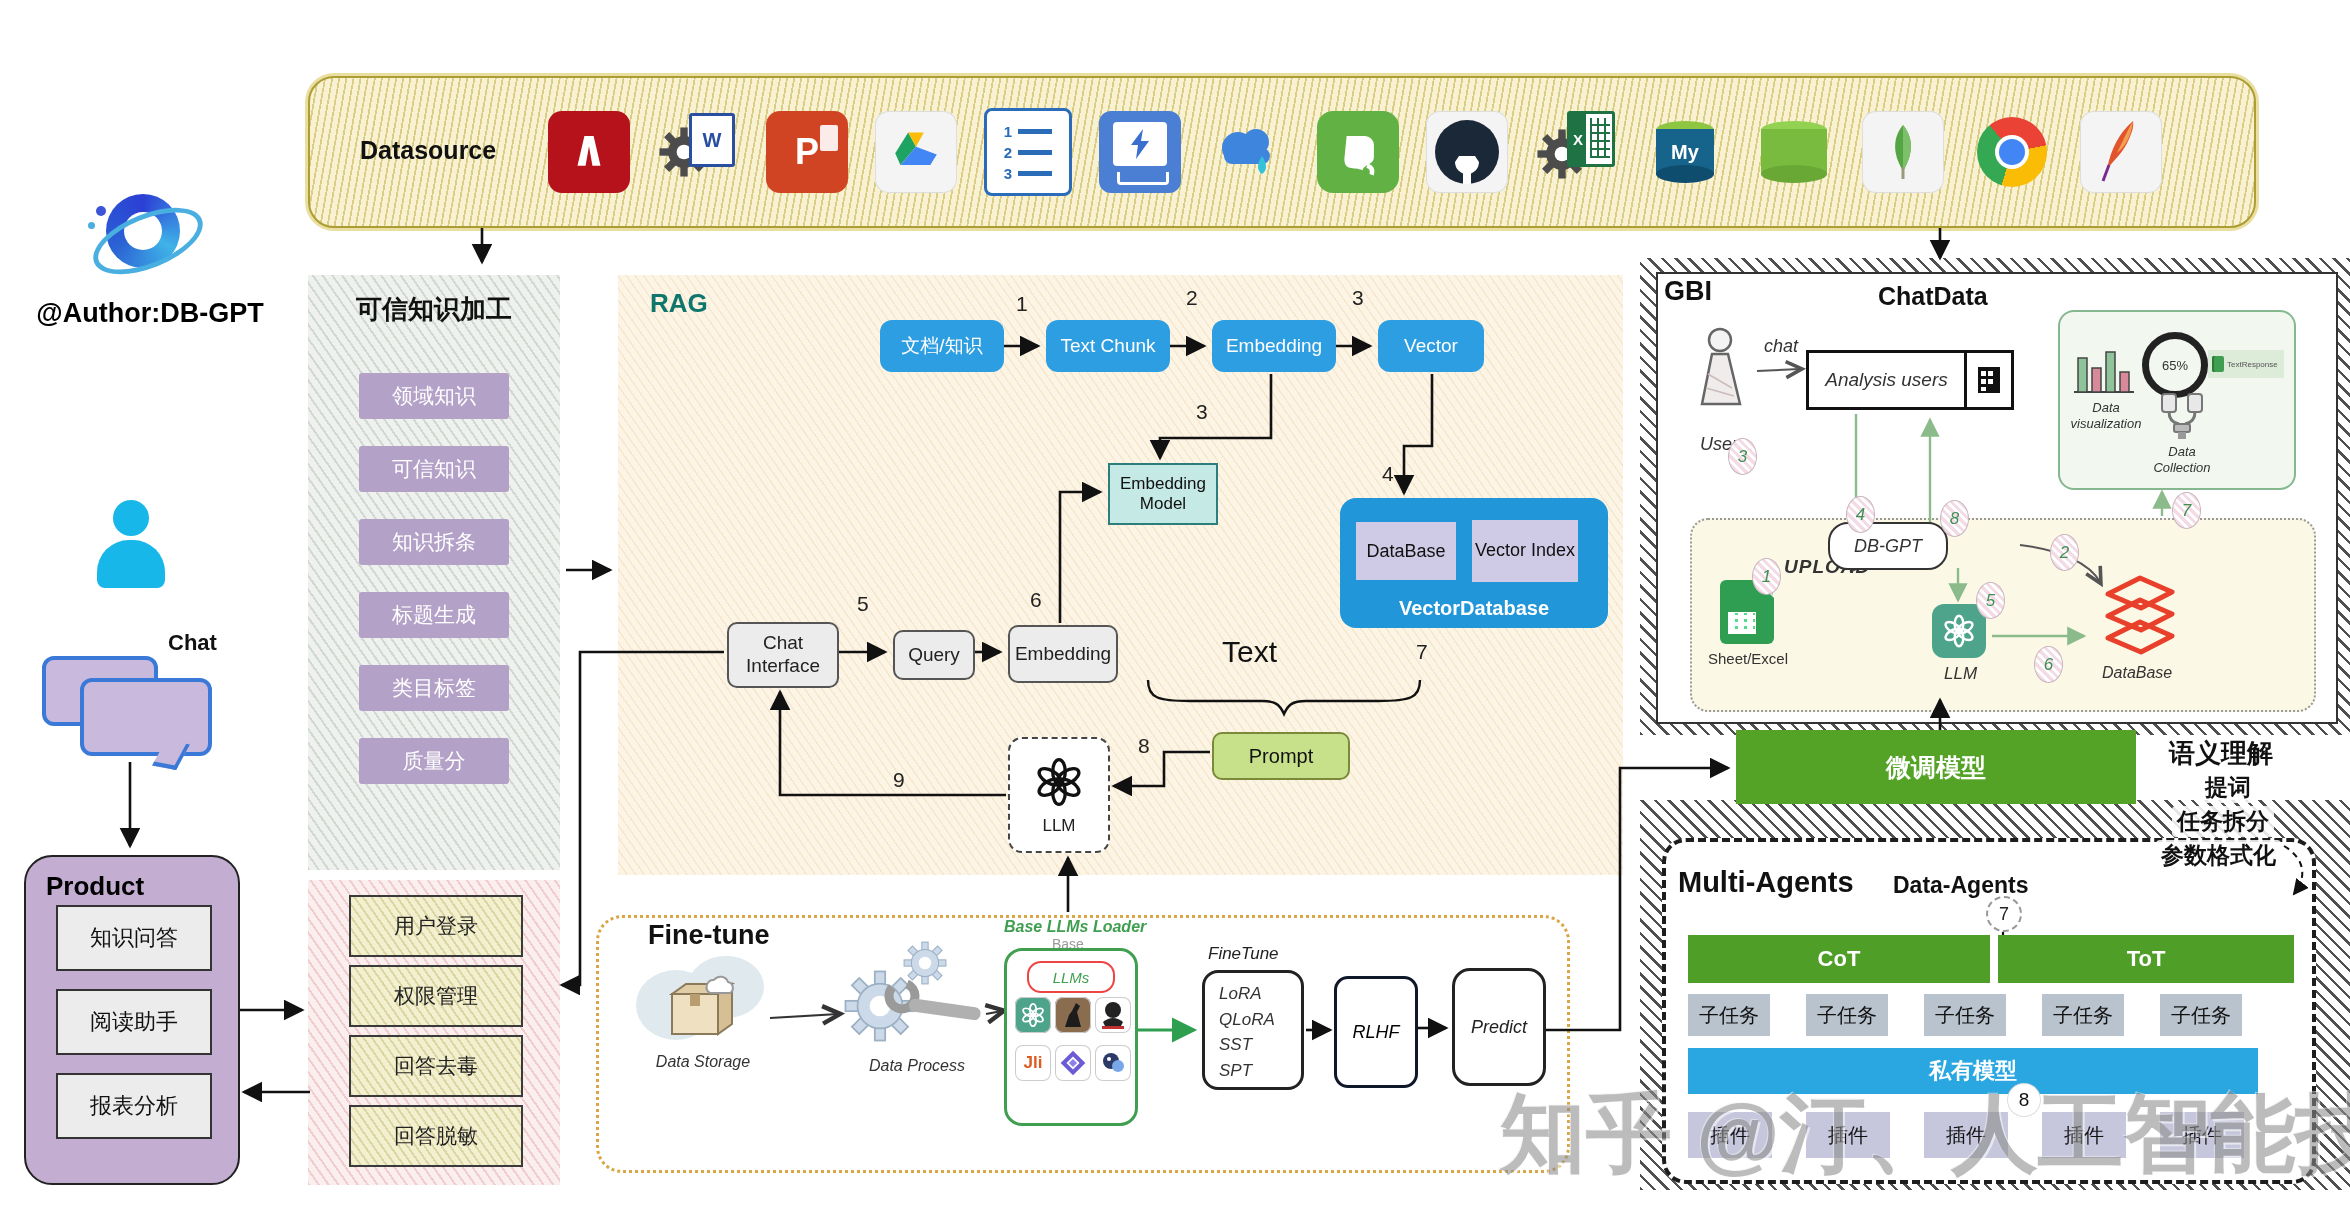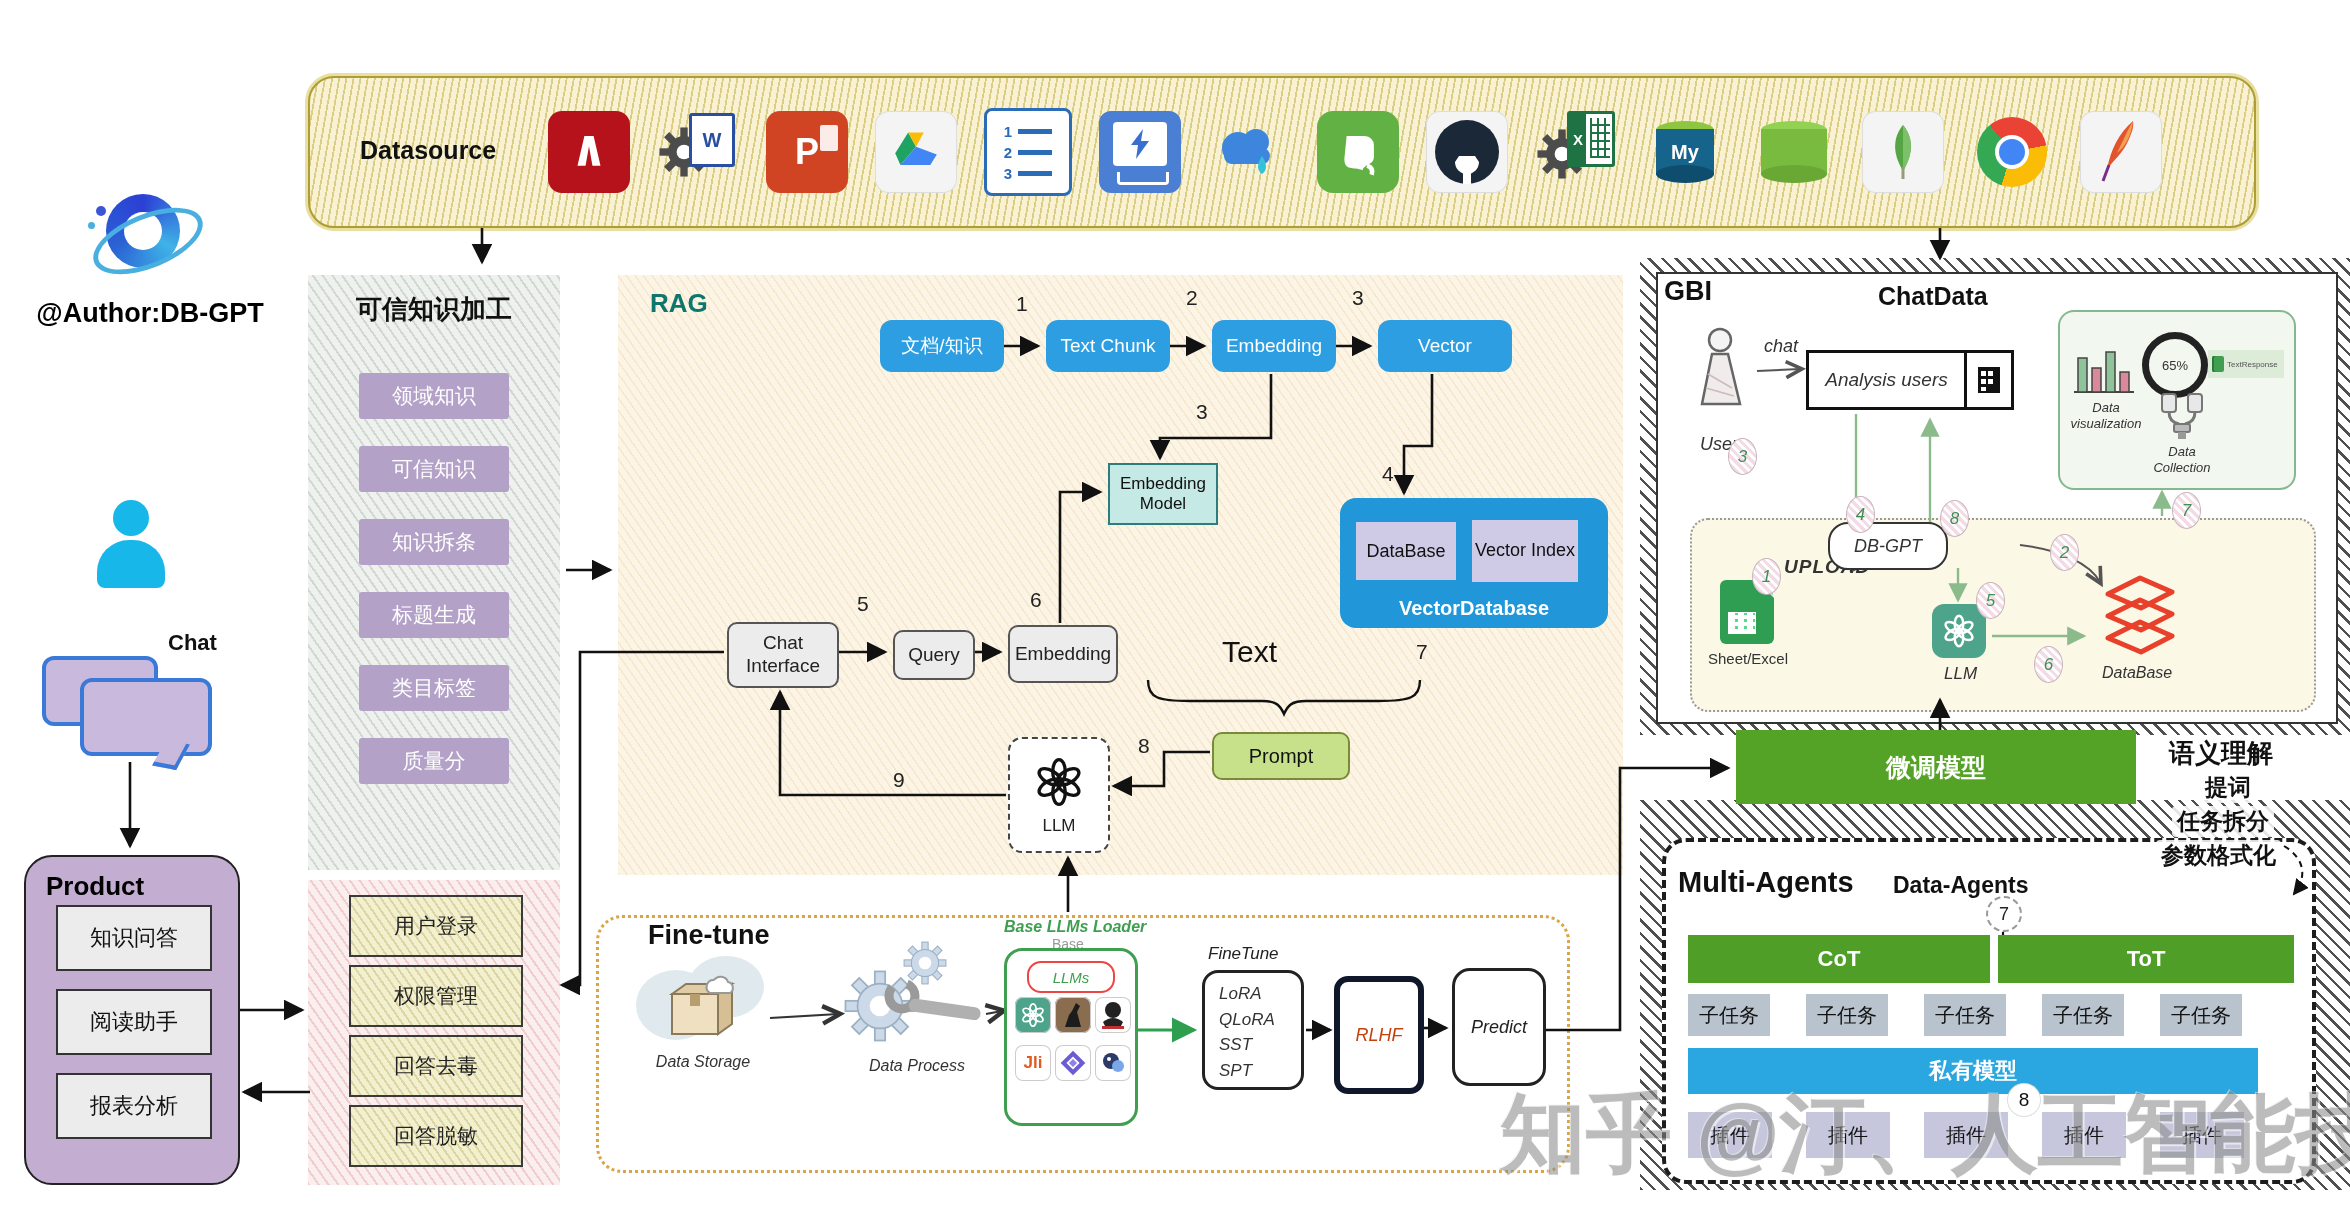--- a/index.html
+++ b/index.html
@@ -301,21 +301,21 @@
 
   <div class="abs z3 fc hatch-yellowitem" style="left:349px;top:895px;width:170px;height:58px;font-size:21px;">用户登录</div>
   <div class="abs z3 fc hatch-yellowitem" style="left:349px;top:965px;width:170px;height:58px;font-size:21px;">权限管理</div>
   <div class="abs z3 fc hatch-yellowitem" style="left:349px;top:1035px;width:170px;height:58px;font-size:21px;">回答去毒</div>
   <div class="abs z3 fc hatch-yellowitem" style="left:349px;top:1105px;width:170px;height:58px;font-size:21px;">回答脱敏</div>
 
   <div class="abs z3 bold" style="left:650px;top:288px;font-size:26px;color:#0f766e;">RAG</div>
   <div class="abs z3 fc bluebox" style="left:880px;top:320px;width:124px;height:52px;">文档/知识</div>
   <div class="abs z3 fc bluebox" style="left:1046px;top:320px;width:124px;height:52px;">Text Chunk</div>
   <div class="abs z3 fc bluebox" style="left:1212px;top:320px;width:124px;height:52px;">Embedding</div>
-  <div class="abs z3 fc bluebox" style="left:1378px;top:320px;width:134px;height:52px;">Vector</div>
+  <div class="abs z3 fc bluebox" style="left:1378px;top:320px;width:106px;height:52px;">Vector</div>
   <div class="abs z3 num" style="left:1016px;top:292px;">1</div>
   <div class="abs z3 num" style="left:1186px;top:286px;">2</div>
   <div class="abs z3 num" style="left:1352px;top:286px;">3</div>
   <div class="abs z3 num" style="left:1196px;top:400px;">3</div>
   <div class="abs z3 num" style="left:1382px;top:462px;">4</div>
   <div class="abs z3 fc ctr" style="left:1108px;top:463px;width:106px;height:58px;background:#c5e9e4;border:2px solid #2d7d7d;font-size:17px;color:#111;line-height:1.15;">Embedding Model</div>
 
   <div class="abs z3" style="left:1340px;top:498px;width:268px;height:130px;background:#2196d9;border-radius:16px;">
     <div class="fc" style="position:absolute;left:16px;top:24px;width:100px;height:58px;background:#cfcae6;font-size:18px;color:#111;">DataBase</div>
     <div class="fc ctr" style="position:absolute;left:132px;top:22px;width:106px;height:62px;background:#cfcae6;font-size:18px;color:#111;line-height:1.1;">Vector Index</div>
@@ -451,21 +451,21 @@
     </div>
   </div>
 
   <div class="abs z3 hand" style="left:1208px;top:944px;font-size:17px;color:#222;">FineTune</div>
   <div class="abs z3" style="left:1202px;top:970px;width:102px;height:120px;background:#fff;border:3px solid #222;border-radius:16px;padding:8px 0 0 14px;box-sizing:border-box;">
     <div class="hand" style="font-size:17px;line-height:1.5;">LoRA</div>
     <div class="hand" style="font-size:17px;line-height:1.5;">QLoRA</div>
     <div class="hand" style="font-size:17px;line-height:1.5;">SST</div>
     <div class="hand" style="font-size:17px;line-height:1.5;">SPT</div>
   </div>
-  <div class="abs z3 fc hand" style="left:1334px;top:976px;width:78px;height:106px;background:#fff;border:6px solid #0f172a;border-radius:14px;color:#c2410c;font-size:18px;">RLHF</div>
+  <div class="abs z3 fc hand" style="left:1334px;top:976px;width:78px;height:106px;background:#fff;border:3px solid #0f172a;border-radius:14px;color:#000000;font-size:18px;">RLHF</div>
   <div class="abs z3 fc hand" style="left:1452px;top:968px;width:88px;height:112px;background:#fff;border:3px solid #222;border-radius:18px;color:#222;font-size:18px;">Predict</div>
 
   <div class="abs z3 bold" style="left:1664px;top:276px;font-size:27px;color:#111;">GBI</div>
   <div class="abs z3 bold" style="left:1878px;top:282px;font-size:25px;color:#111;">ChatData</div>
 
   <div class="abs z3" style="left:1694px;top:326px;"><svg width="58" height="100" viewBox="0 0 58 100">
         <circle cx="26" cy="14" r="11" fill="#f4f4f4" stroke="#666" stroke-width="2.5"></circle>
         <path d="M8,78 L18,28 H34 L46,78 Z" fill="#f1ecec" stroke="#666" stroke-width="2.5"></path>
         <path d="M14,48 l24,14 M12,62 l28,8" stroke="#cbb" stroke-width="1.5"></path>
       </svg></div>

